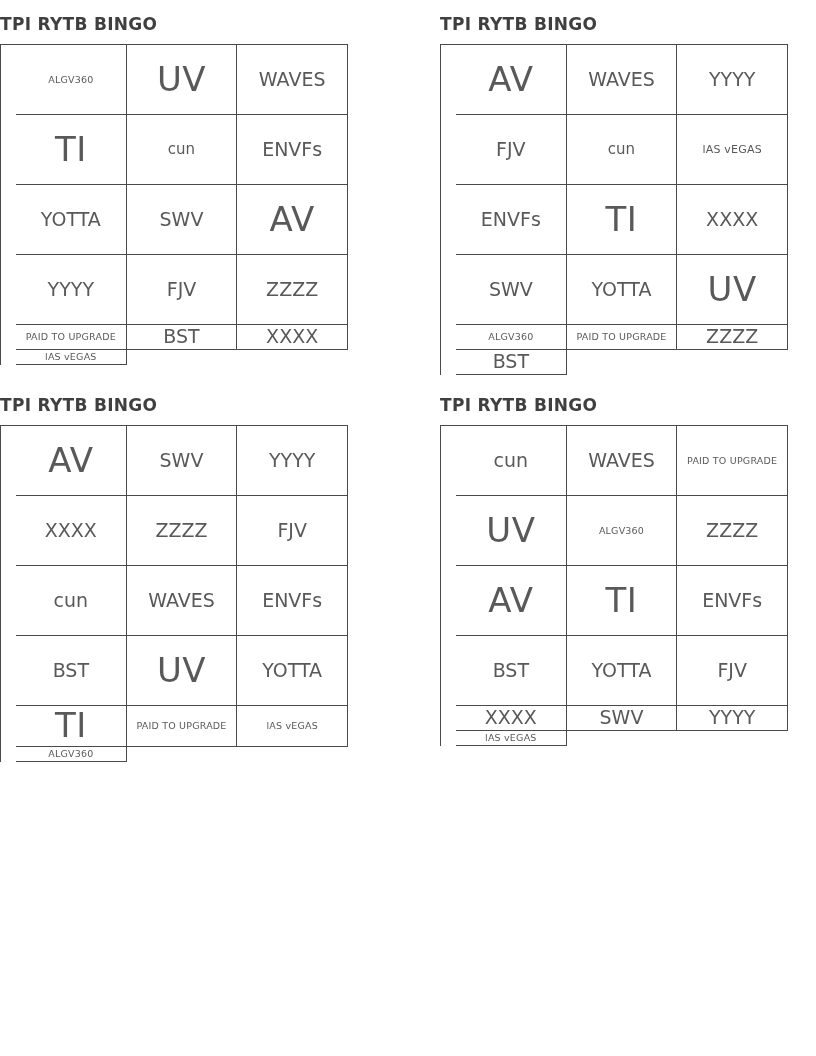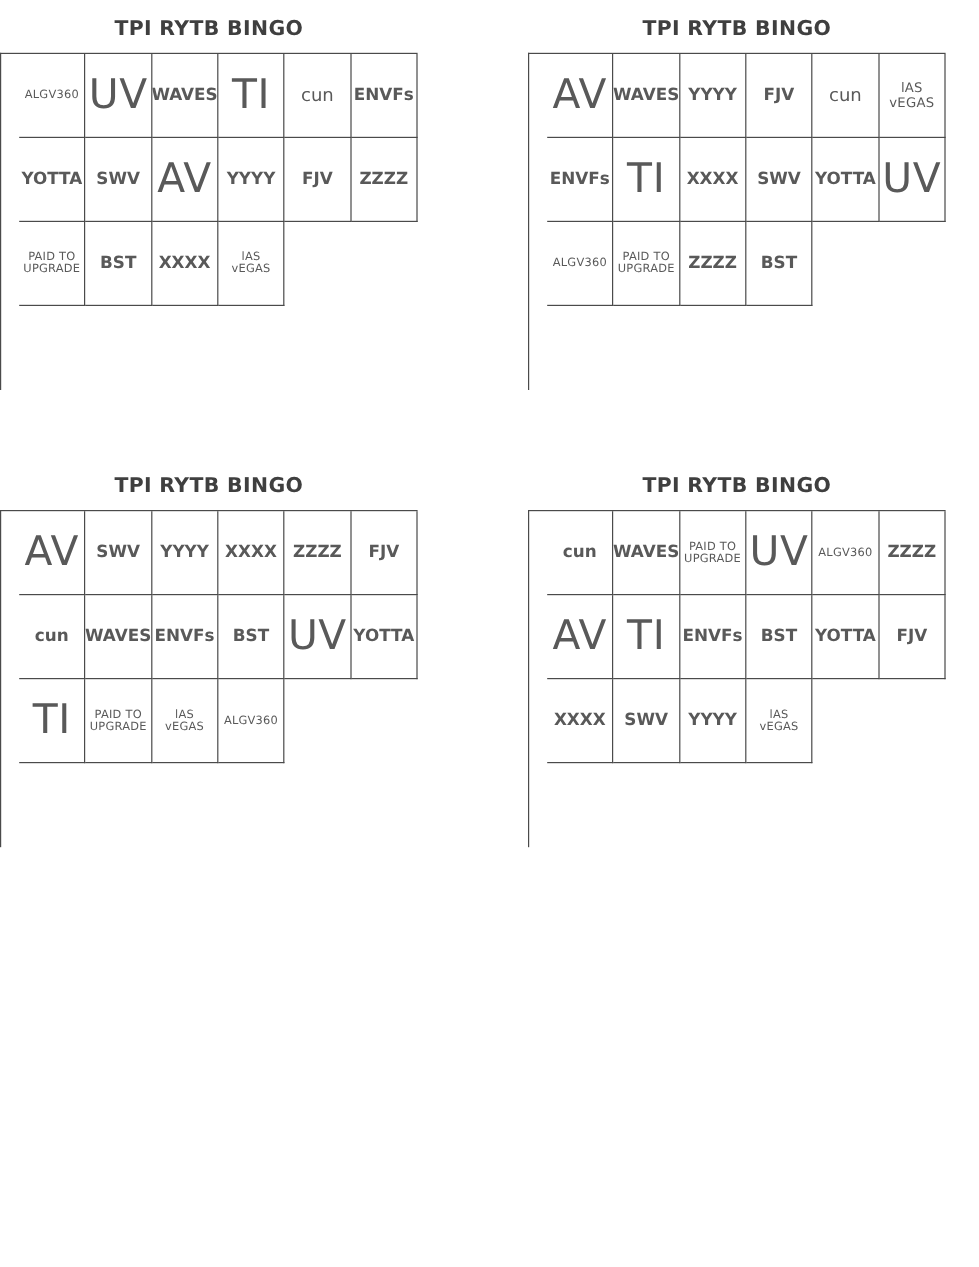--- a/index.html
+++ b/index.html
@@ -18,31 +18,31 @@
   .sheet {
     position: relative;
     width: 816px;
     height: 1056px;
   }
   .card {
     position: absolute;
     width: 348px;
   }
   .card-title {
-    text-align: center;
+    text-align: left;
     font-size: 17px;
     font-weight: bold;
     color: #3f3f3f;
     letter-spacing: 0.3px;
     margin-bottom: 10px;
     font-family: "DejaVu Sans", sans-serif;
   }
   .grid {
     display: grid;
-    grid-template-columns: repeat(6, 1fr);
+    grid-template-columns: repeat(3, 1fr);
     grid-template-rows: repeat(4, 70px);
     border-top: 1px solid #4a4a4a;
     border-left: 1px solid #4a4a4a;
     padding-left: 15px;
   }
   .cell {
     border-right: 1px solid #4a4a4a;
     border-bottom: 1px solid #4a4a4a;
     display: flex;
     align-items: center;
@@ -53,21 +53,21 @@
     box-sizing: border-box;
   }
   .cell span {
     display: block;
     line-height: 1.05;
     color: #595959;
   }
   
   .s-xl span { font-size: 34px; letter-spacing: 0.5px; }
   .s-lg span { font-size: 15px; }
-  .s-md span { font-size: 14px; font-weight: bold; }
+  .s-md span { font-size: 19px; }
   .s-sm span { font-size: 11px; letter-spacing: 0.2px; }
   .s-xs span { font-size: 9.5px; letter-spacing: 0.2px; }
 
   
   #card-0 { left: 0px;   top: 14px; }
   #card-1 { left: 440px; top: 14px; }
   #card-2 { left: 0px;   top: 395px; }
   #card-3 { left: 440px; top: 395px; }
 </style>
 </head>

